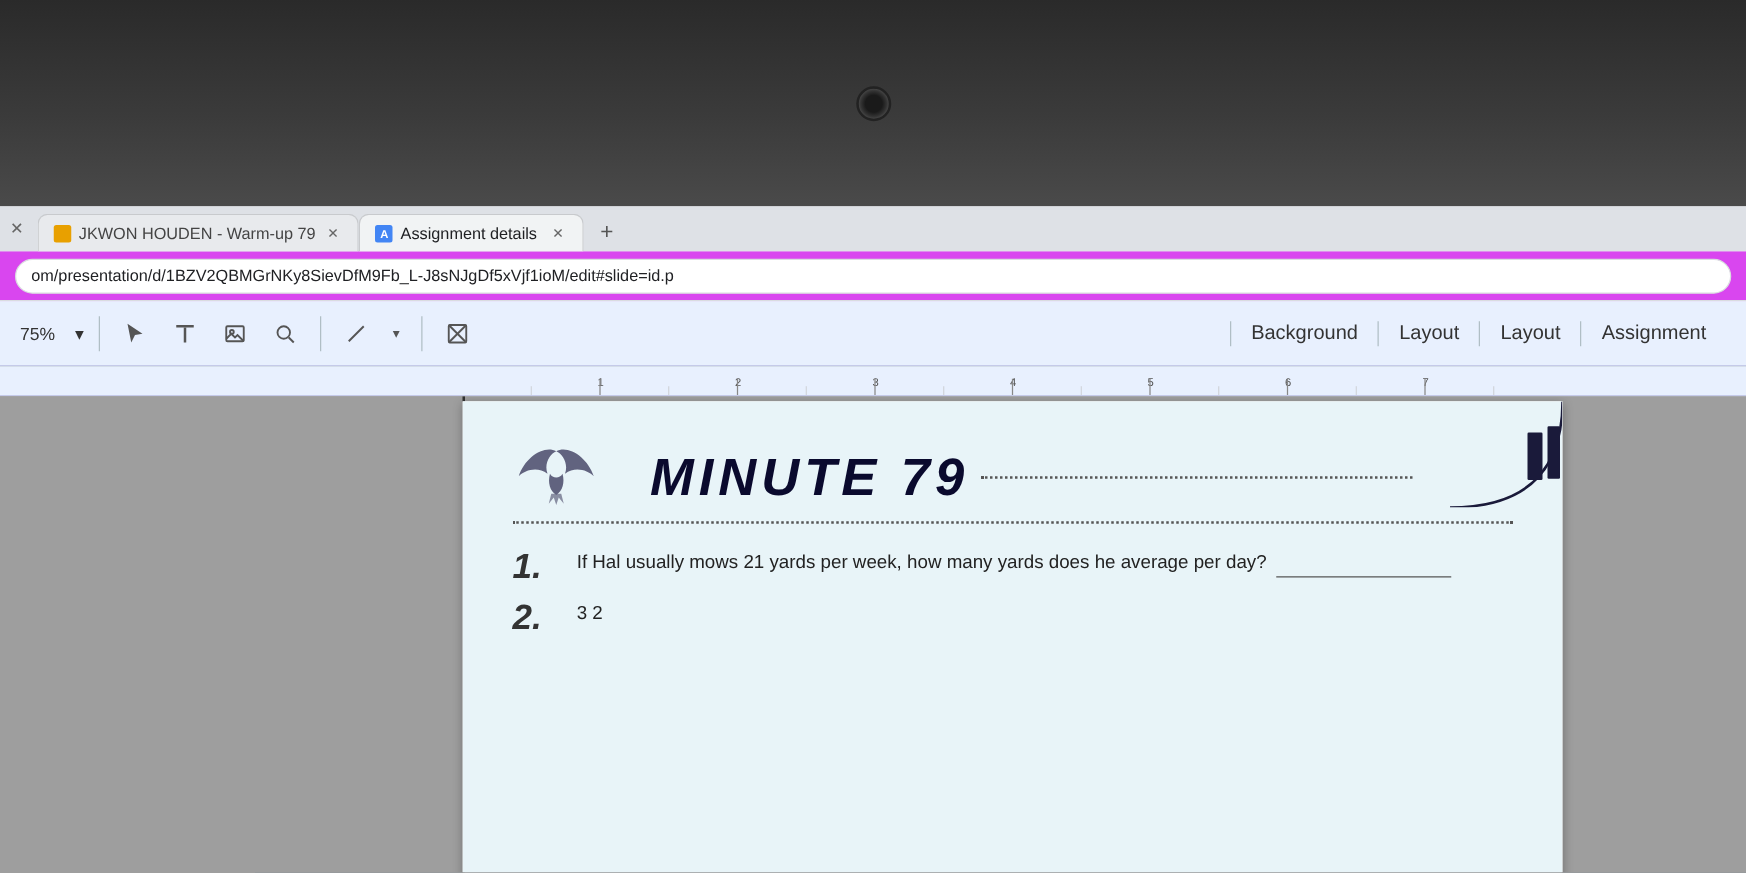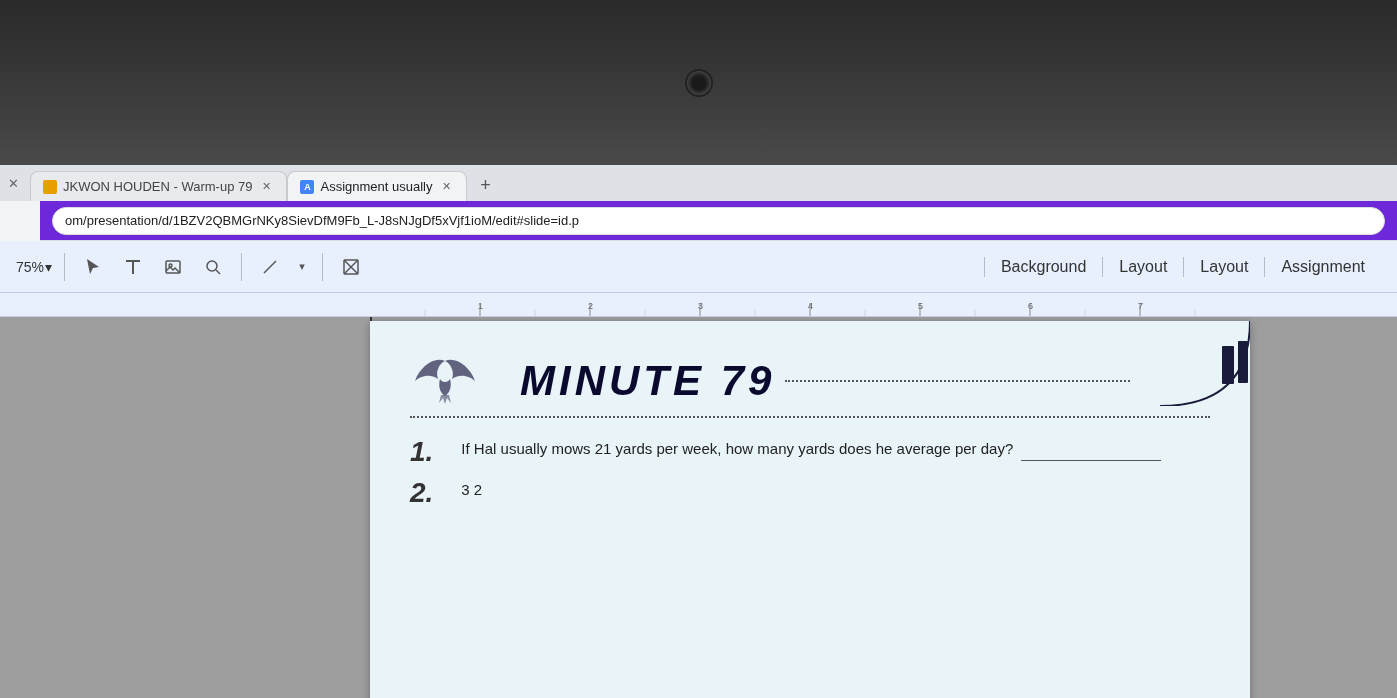--- a/index.html
+++ b/index.html
@@ -129,26 +129,25 @@
       top: 50%;
       transform: translateY(-50%);
       font-size: 13px;
       color: #666;
       cursor: pointer;
     }
 
     
     .address-bar {
       height: 40px;
-      background: #6d28d9;
+      background: #d946ef;
       display: flex;
       align-items: center;
       padding: 0 12px;
       border-bottom: 1px solid #dadce0;
-      margin-left: 40px;
     }
 
     .address-input {
       flex: 1;
       height: 28px;
       background: white;
       border: 1px solid #dadce0;
       border-radius: 14px;
       padding: 0 12px;
       font-size: 13px;
@@ -163,21 +162,21 @@
       display: flex;
       align-items: center;
       padding: 0 16px;
       gap: 8px;
       border-bottom: 1px solid #c5cae9;
     }
 
     .zoom-control {
       display: flex;
       align-items: center;
-      gap: 1px;
+      gap: 16px;
       font-size: 14px;
       color: #333;
     }
 
     .toolbar-separator {
       width: 1px;
       height: 28px;
       background: #b0bec5;
       margin: 0 4px;
     }
@@ -321,21 +320,21 @@
     <div class="tab">
       <div class="tab-icon"></div>
       <span>JKWON HOUDEN - Warm-up 79</span>
       <div class="tab-close">✕</div>
     </div>
 
     <div class="tab active">
       <div class="tab-icon blue">
         <span>A</span>
       </div>
-      <span>Assignment usually</span>
+      <span>Assignment details</span>
       <div class="tab-close">✕</div>
     </div>
 
     <div class="new-tab-btn">+</div>
   </div>
 
   <div class="address-bar">
     <input class="address-input" type="text" value="om/presentation/d/1BZV2QBMGrNKy8SievDfM9Fb_L-J8sNJgDf5xVjf1ioM/edit#slide=id.p" style="">
   </div>
 

